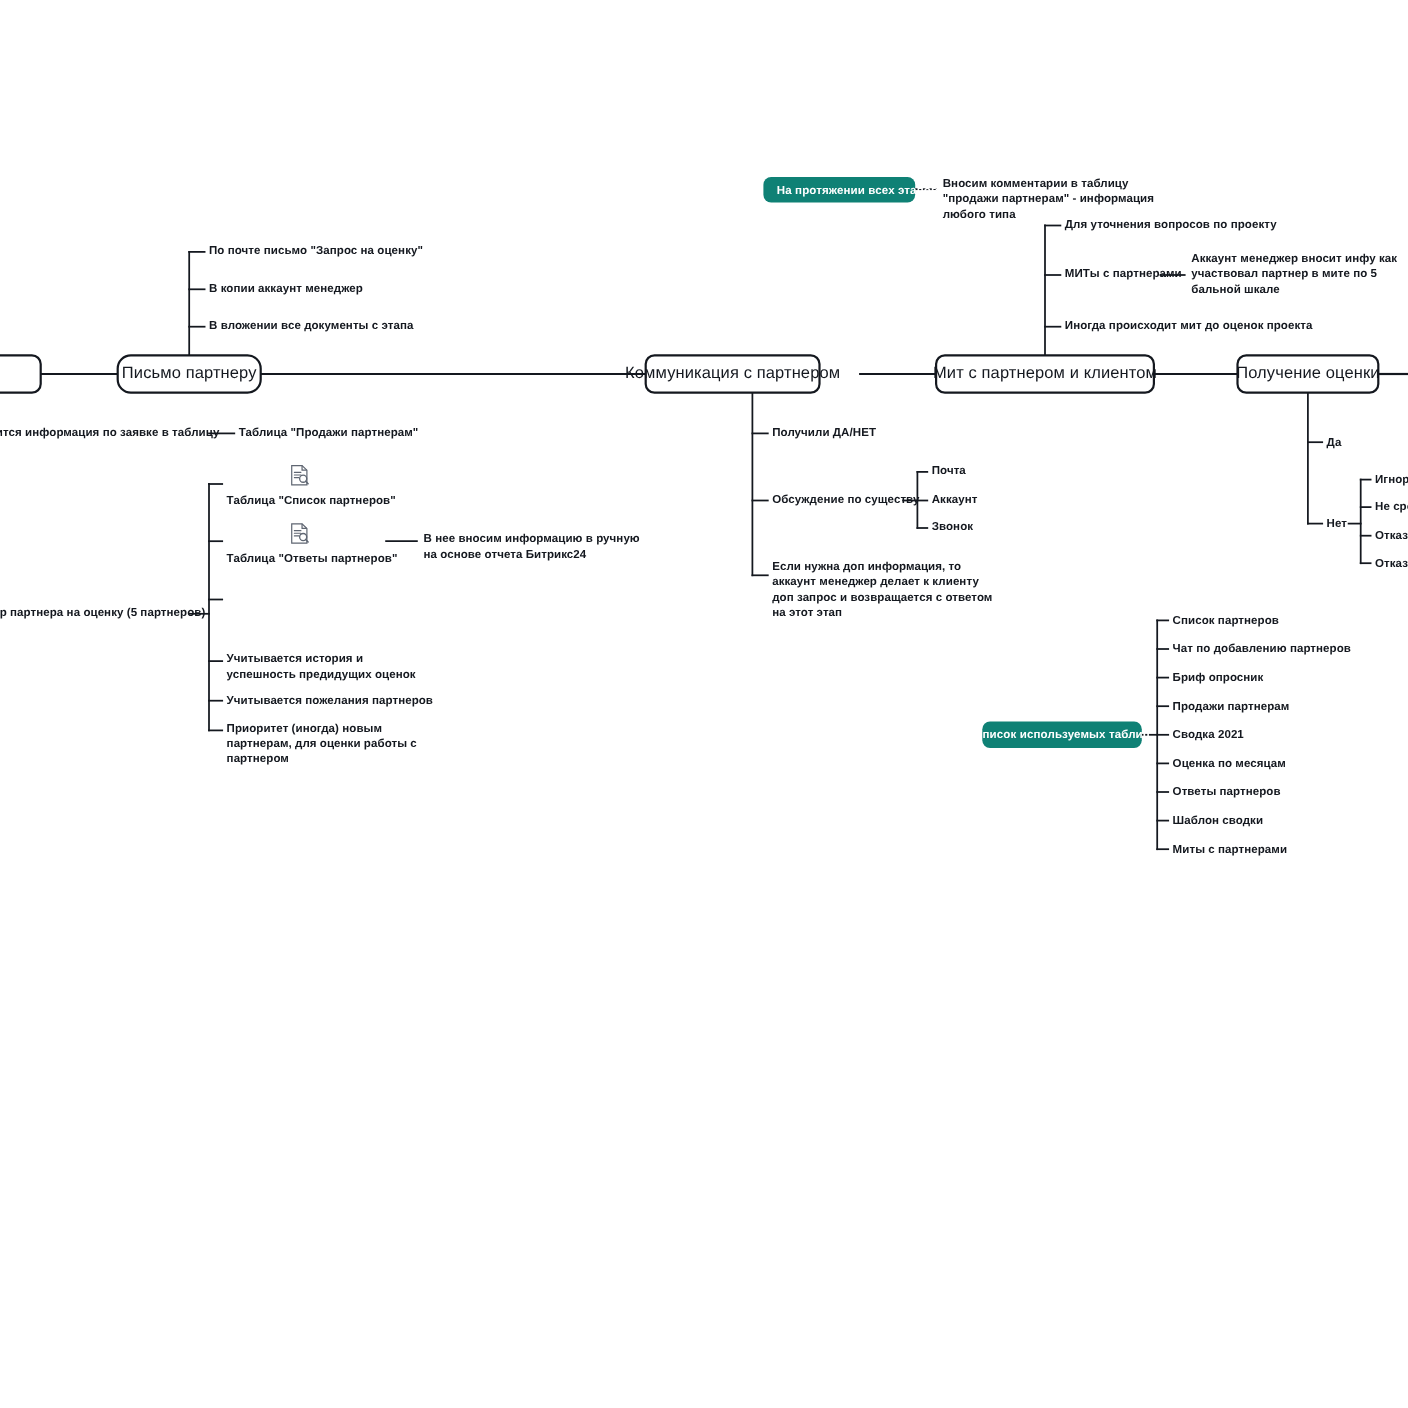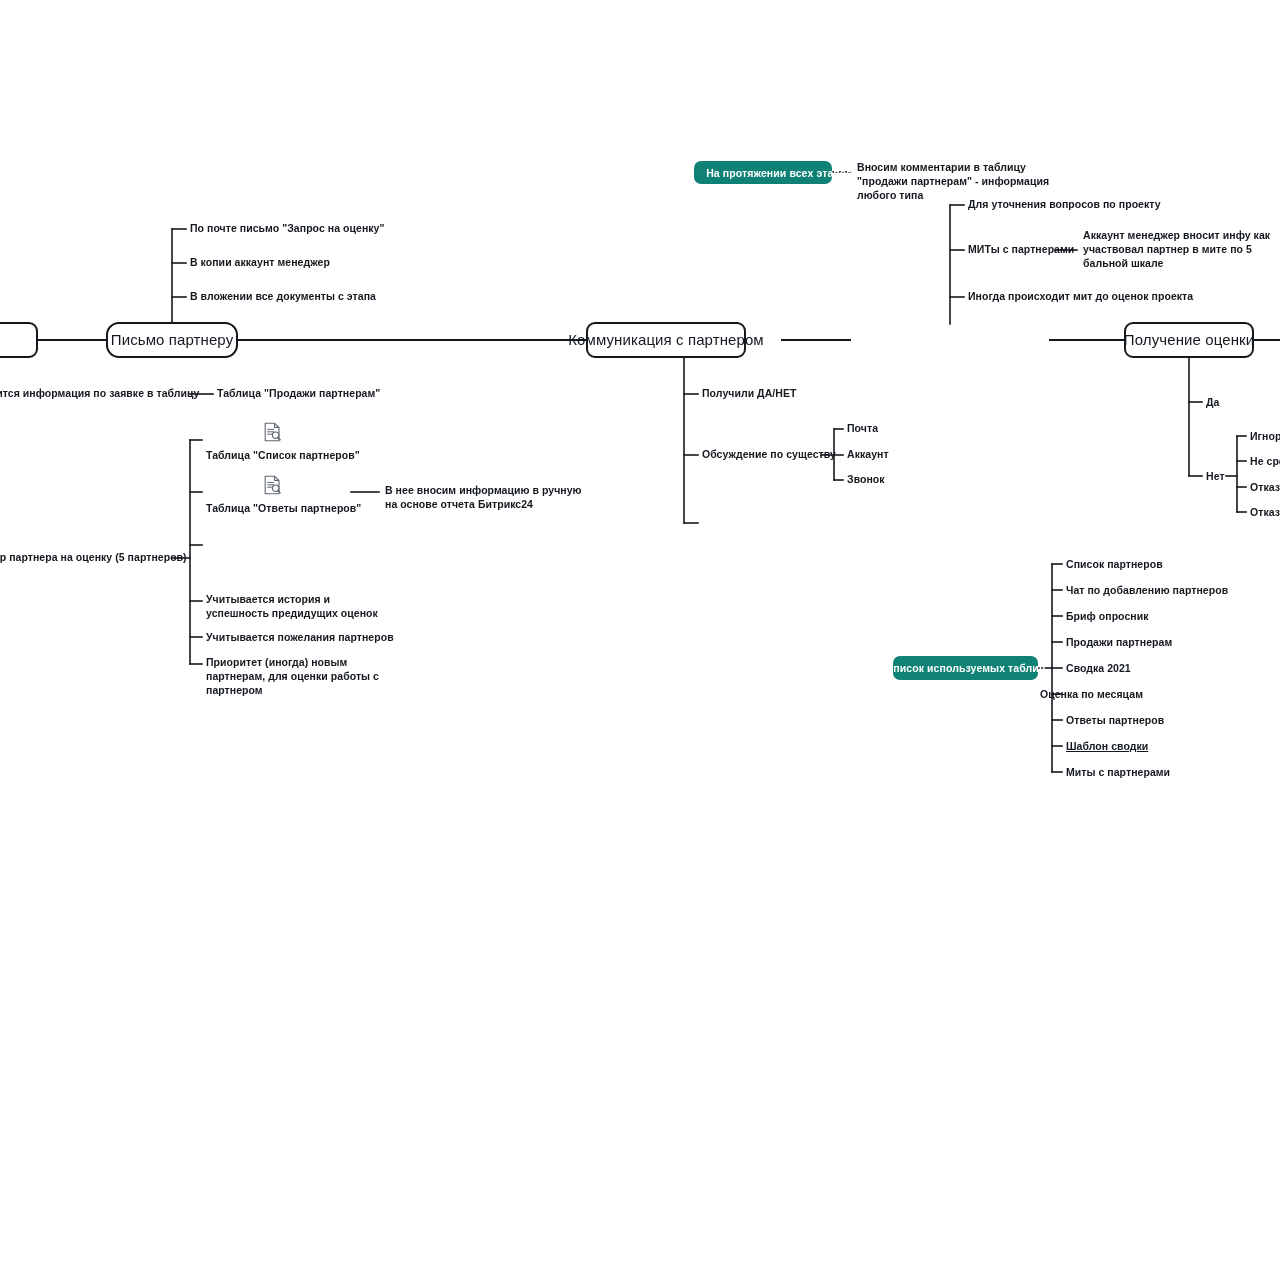--- a/index.html
+++ b/index.html
@@ -177,20 +177,23 @@
   </div>
 
   <div class="node" style="left:106px; top:322px; width:132px; height:36px;border-radius:13px;">
     <span>Письмо партнеру</span>
   </div>
 
   <div class="node" style="left:586px; top:322px; width:160px; height:36px;">
     <span>Коммуникация с партнером</span>
   </div>
 
+  <div class="node" style="left:850px; top:322px; width:200px; height:36px;">
+    <span>Мит с партнером и клиентом</span>
+  </div>
 
   <div class="node" style="left:1124px; top:322px; width:130px; height:36px;">
     <span>Получение оценки</span>
   </div>
 
   <div class="badge" style="left:694px; top:161px; width:138px; height:23px;padding-left:44px;">
     <span>На протяжении всех этапов</span>
   </div>
 
   <div class="badge" style="left:893px; top:656px; width:145px; height:24px;">
@@ -227,20 +230,21 @@
   <div class="leaf nw" style="left:206px; top:449px;">Таблица "Список партнеров"</div>
   <div class="leaf nw" style="left:206px; top:502px;">Таблица "Ответы партнеров"</div>
   <div class="leaf w3" style="left:206px; top:593px;">Учитывается история и успешность предидущих оценок</div>
   <div class="leaf nw" style="left:206px; top:631px;">Учитывается пожелания партнеров</div>
   <div class="leaf w2" style="left:206px; top:656px;">Приоритет (иногда) новым партнерам, для оценки работы с партнером</div>
 
   <div class="leaf w2" style="left:385px; top:484px;">В нее вносим информацию в ручную на основе отчета Битрикс24</div>
 
   <div class="leaf nw" style="left:702px; top:387px;">Получили ДА/НЕТ</div>
   <div class="leaf nw" style="left:702px; top:448px;">Обсуждение по существу</div>
+  <div class="leaf w1" style="left:702px; top:509px;">Если нужна доп информация, то аккаунт менеджер делает к клиенту доп запрос и возвращается с ответом на этот этап</div>
 
   <div class="leaf nw" style="left:847px; top:422px;">Почта</div>
   <div class="leaf nw" style="left:847px; top:448px;">Аккаунт</div>
   <div class="leaf nw" style="left:847px; top:473px;">Звонок</div>
 
   <div class="leaf nw" style="left:968px; top:198px;">Для уточнения вопросов по проекту</div>
   <div class="leaf nw" style="left:968px; top:243px;">МИТы с партнерами</div>
   <div class="leaf nw" style="left:968px; top:290px;">Иногда происходит мит до оценок проекта</div>
 
   <div class="leaf w2" style="left:1083px; top:229px;">Аккаунт менеджер вносит инфу как участвовал партнер в мите по 5 бальной шкале</div>
@@ -251,18 +255,18 @@
   <div class="leaf nw" style="left:1250px; top:430px;">Игнор</div>
   <div class="leaf nw" style="left:1250px; top:455px;">Не сро</div>
   <div class="leaf nw" style="left:1250px; top:481px;">Отказ</div>
   <div class="leaf nw" style="left:1250px; top:506px;">Отказ</div>
 
   <div class="leaf nw" style="left:1066px; top:558px;">Список партнеров</div>
   <div class="leaf nw" style="left:1066px; top:584px;">Чат по добавлению партнеров</div>
   <div class="leaf nw" style="left:1066px; top:610px;">Бриф опросник</div>
   <div class="leaf nw" style="left:1066px; top:636px;">Продажи партнерам</div>
   <div class="leaf nw" style="left:1066px; top:662px;">Сводка 2021</div>
-  <div class="leaf nw" style="left:1040px; top:688px;">Оценка по месяцам</div>
+  <div class="leaf nw" style="left:1066px; top:688px;">Оценка по месяцам</div>
   <div class="leaf nw" style="left:1066px; top:714px;">Ответы партнеров</div>
-  <div class="leaf nw" style="left:1066px; top:740px;text-decoration:underline;">Шаблон сводки</div>
+  <div class="leaf nw" style="left:1066px; top:740px;">Шаблон сводки</div>
   <div class="leaf nw" style="left:1066px; top:766px;">Миты с партнерами</div>
 
 </div>
 
 </body></html>

